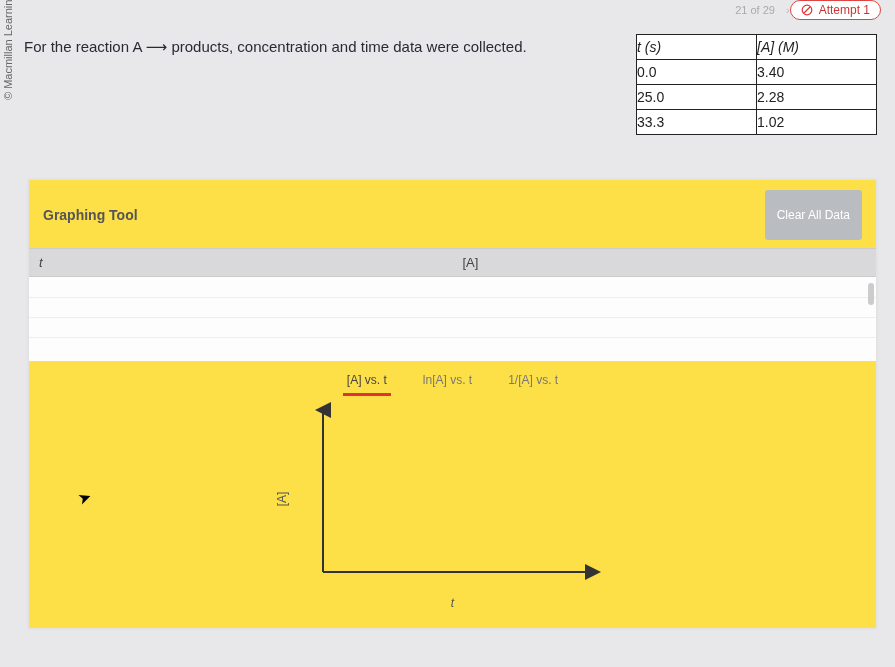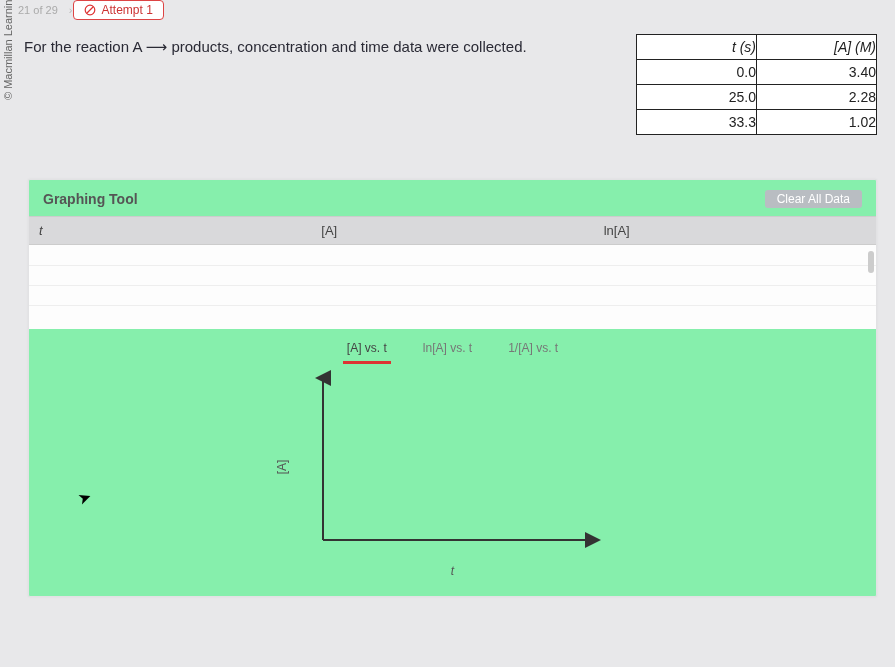--- a/index.html
+++ b/index.html
@@ -18,31 +18,31 @@
     left: 2px;
     top: 100px;
     transform: rotate(-90deg);
     transform-origin: left top;
     font-size: 11px;
     color: #666;
     white-space: nowrap;
   }
   .topbar {
     display: flex;
-    justify-content: flex-start;
+    justify-content: flex-end;
     align-items: center;
     padding: 2px 14px 4px 18px;
     height: 22px;
     font-size: 11px;
     color: #888;
   }
   .progress-text { color: #aaa; }
   .attempt-badge {
     border: 1px solid #d44;
-    border-radius: 4px;
+    border-radius: 10px;
     padding: 2px 10px;
     color: #c33;
     font-size: 12px;
     background: #fff;
     display: flex;
     align-items: center;
     gap: 6px;
   }
   .attempt-badge .iconwrap {
     width: 12px; height: 12px; display:inline-block;
@@ -60,29 +60,29 @@
   }
   .data-table {
     border-collapse: collapse;
     background: #fff;
     margin-left: 20px;
   }
   .data-table td, .data-table th {
     border: 1px solid #222;
     padding: 4px 0;
     width: 120px;
-    text-align: right;
+    text-align: left;
     font-size: 14px;
     color: #222;
     font-weight: normal;
   }
   .data-table th { font-weight: normal; font-style: italic; }
 
   .tool-card {
-    background: #86efac;
+    background: #fde047;
     margin: 40px 18px 10px 28px;
     border: 1px solid #e2e2e4;
     border-radius: 2px;
     box-shadow: 0 0 3px rgba(0,0,0,0.05);
   }
   .tool-header {
     display: flex;
     justify-content: space-between;
     align-items: center;
     padding: 10px 14px 8px 14px;
@@ -90,21 +90,21 @@
   .tool-title {
     font-weight: bold;
     color: #555;
     font-size: 14px;
   }
   .clear-btn {
     background: #b9bdc2;
     color: #fff;
     border: none;
     border-radius: 3px;
-    padding: 2px 12px;
+    padding: 18px 12px;
     font-size: 12px;
     cursor: pointer;
   }
   .input-headers {
     display: flex;
     background: #d9d9db;
     border-top: 1px solid #ccc;
     border-bottom: 1px solid #ccc;
   }
   .input-headers > div {
@@ -230,21 +230,20 @@
 
 <div class="tool-card">
   <div class="tool-header">
     <div class="tool-title">Graphing Tool</div>
     <button class="clear-btn">Clear All Data</button>
   </div>
 
   <div class="input-headers">
     <div><span style="font-style:italic">t</span></div>
     <div>[A]</div>
-    <div>ln[A]</div>
   </div>
 
   <div class="input-rows">
     <div class="rowline" style="top:20px"></div>
     <div class="rowline" style="top:40px"></div>
     <div class="rowline" style="top:60px"></div>
     <div class="scroll-ind"></div>
   </div>
 
   <div class="graph-area">

